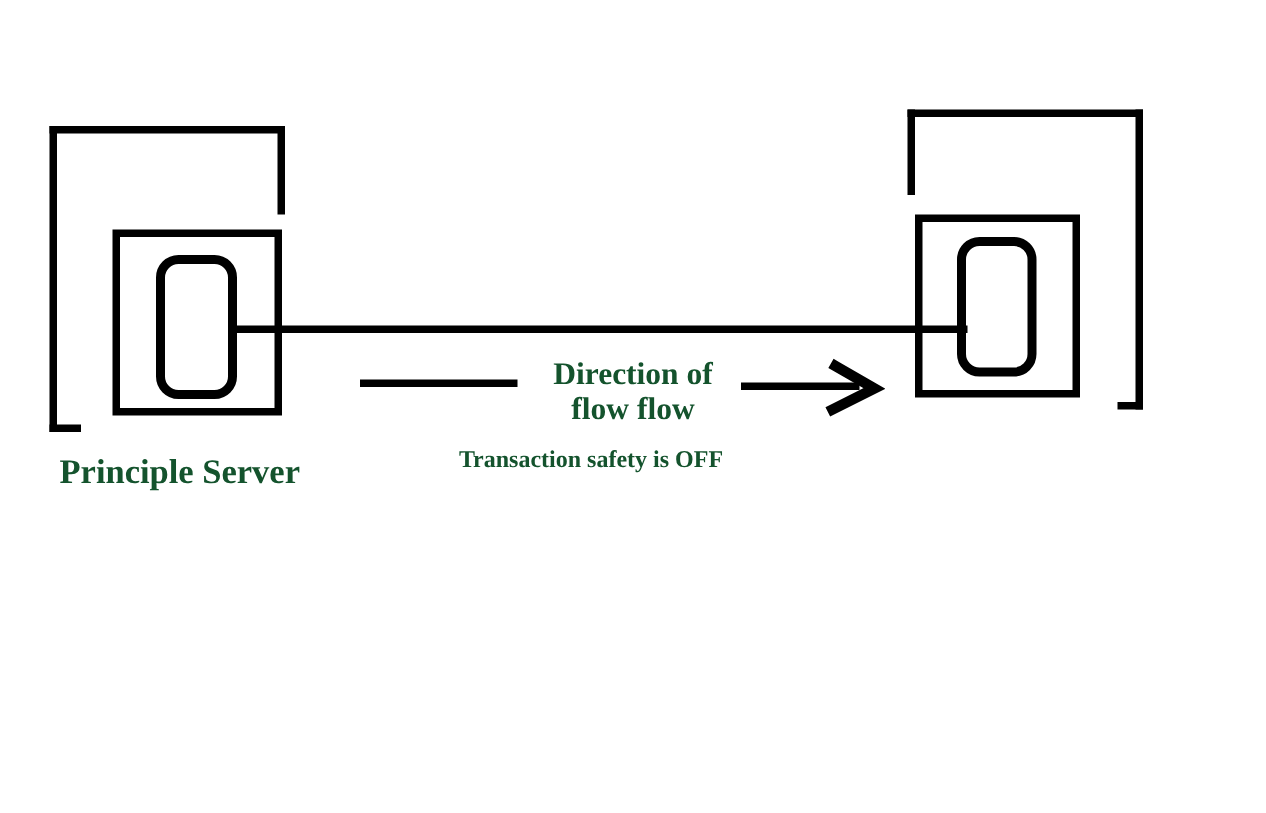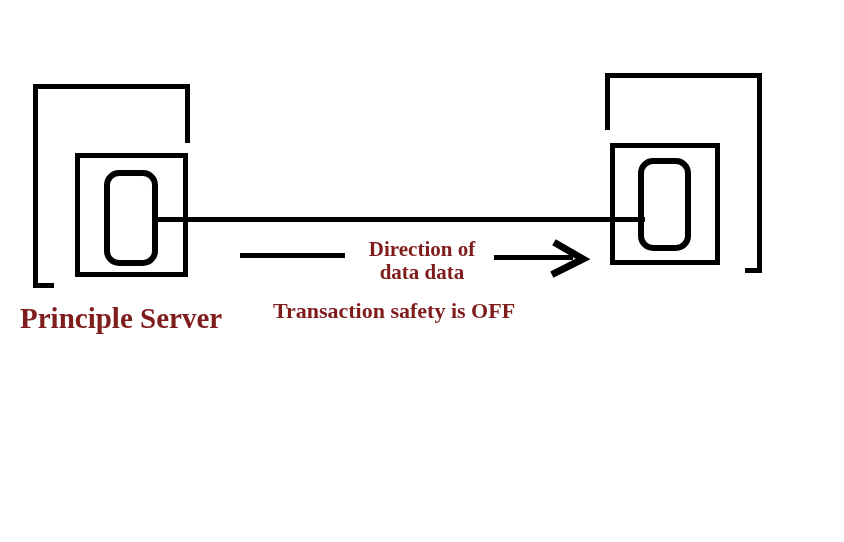--- a/index.html
+++ b/index.html
@@ -12,24 +12,24 @@
     overflow:hidden;
   }
   .ln{position:absolute;background:#000;}
   .box{position:absolute;border:5px solid #000;box-sizing:border-box;background:transparent;}
   .disk{border-radius:15px;border-width:6px;}
   .lbl{
     position:absolute;
     font-weight:700;
     text-align:center;
     white-space:nowrap;
-    color:#7f1d1d;
+    color:#14532d;
   }
-  .lbl-server{font-size:29px;}
-  .lbl-status{font-size:22px;}
+  .lbl-server{font-size:23px;text-align:right;}
+  .lbl-status{font-size:16px;}
   .lbl-direction{font-size:21px;line-height:23px;white-space:normal;}
   .arrow-svg{position:absolute;left:545px;top:238px;}
   .grp{position:absolute;left:0;top:0;width:0;height:0;}
 </style>
 </head>
 <body>
 
 <div class="canvas">
 
   <div class="grp">
@@ -49,21 +49,21 @@
     <div class="box" style="left:610px;top:143px;width:110px;height:122px;"></div>
     <div class="box disk" style="left:638px;top:158px;width:53px;height:93px;"></div>
   </div>
 
   <div class="ln" style="left:156px;top:217px;width:489px;height:5px;"></div>
 
   <div class="ln" style="left:240px;top:253px;width:105px;height:5px;"></div>
 
   <div class="lbl lbl-direction" style="left:348px;top:238px;width:148px;">
     <span>Direction of</span><br>
-    <span>data data</span>
+    <span>flow flow</span>
   </div>
 
   <div class="grp">
     <div class="ln" style="left:494px;top:255px;width:79px;height:5px;"></div>
     <svg class="arrow-svg" width="45" height="42" viewBox="0 0 45 42">
       <polyline points="12,6 38,21 10,35" fill="none" stroke="#000000" stroke-width="7" stroke-linecap="square" stroke-linejoin="miter"></polyline>
     </svg>
   </div>
 
   <div class="lbl lbl-server" style="left:20px;top:302px;width:180px;">Principle Server</div>

